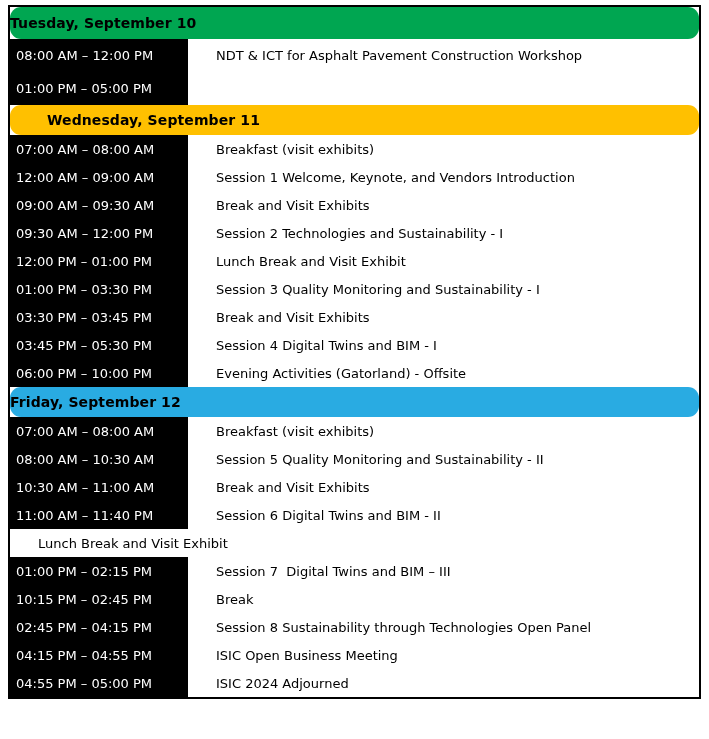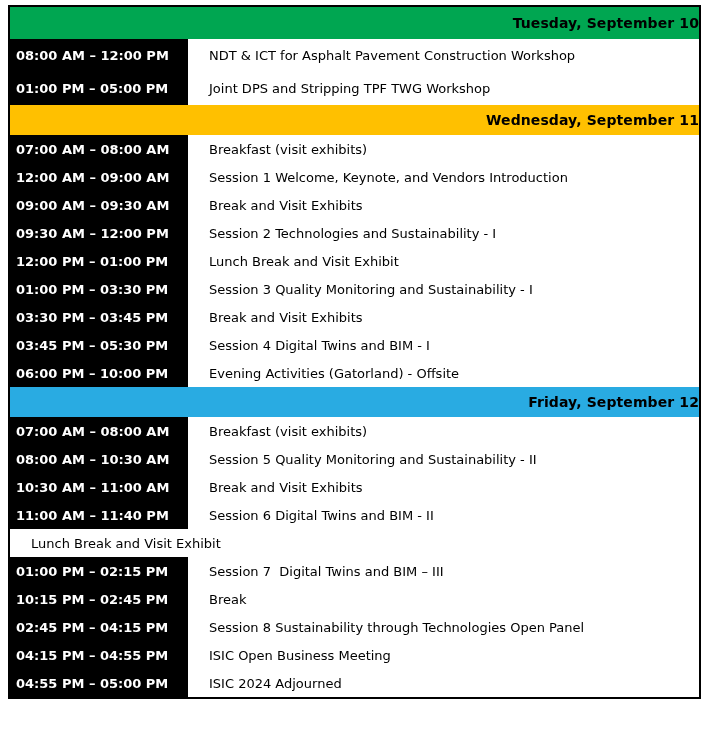--- a/index.html
+++ b/index.html
@@ -14,54 +14,55 @@
   }
   .schedule {
     width: 693px;
     border: 2px solid #000000;
     background: #ffffff;
   }
   .day-header {
     height: 30px;
     display: flex;
     align-items: center;
-    justify-content: flex-end;
+    justify-content: flex-start;
+    border-radius: 11px;
   }
   .day-title {
     font-size: 14px;
     font-weight: bold;
     color: #000000;
     letter-spacing: 0.1px;
   }
   .section.first .day-header { height: 32px; }
   .row {
     display: flex;
     height: 28px;
   }
   .section.first .row { height: 33px; }
   .time-cell {
     width: 178px;
     flex: 0 0 178px;
     background: #000000;
     color: #ffffff;
     font-size: 13px;
-    font-weight: bold;
+    font-weight: normal;
     display: flex;
     align-items: center;
     padding-left: 6px;
     white-space: pre;
   }
   .event-cell {
     flex: 1;
     background: #ffffff;
     color: #000000;
     font-size: 13px;
     display: flex;
     align-items: center;
-    padding-left: 21px;
+    padding-left: 28px;
     white-space: pre-wrap;
   }
   
   .section:last-child .tbody::after {
     content: "";
     display: block;
     height: 0px;
   }
 </style>
 </head>
@@ -73,21 +74,20 @@
       <span class="day-title">Tuesday, September 10</span>
     </div>
     <div class="tbody">
   <div class="row">
     <div class="time-cell">08:00 AM – 12:00 PM</div>
     <div class="event-cell">NDT &amp; ICT for Asphalt Pavement Construction Workshop</div>
   </div>
 
   <div class="row">
     <div class="time-cell">01:00 PM – 05:00 PM</div>
-    <div class="event-cell">Joint DPS and Stripping TPF TWG Workshop</div>
   </div>
 
 </div>
   </section>
 
   <section class="section">
     <div class="day-header" style="background: rgb(255, 192, 0); padding-left: 37px;">
       <span class="day-title">Wednesday, September 11</span>
     </div>
     <div class="tbody">

